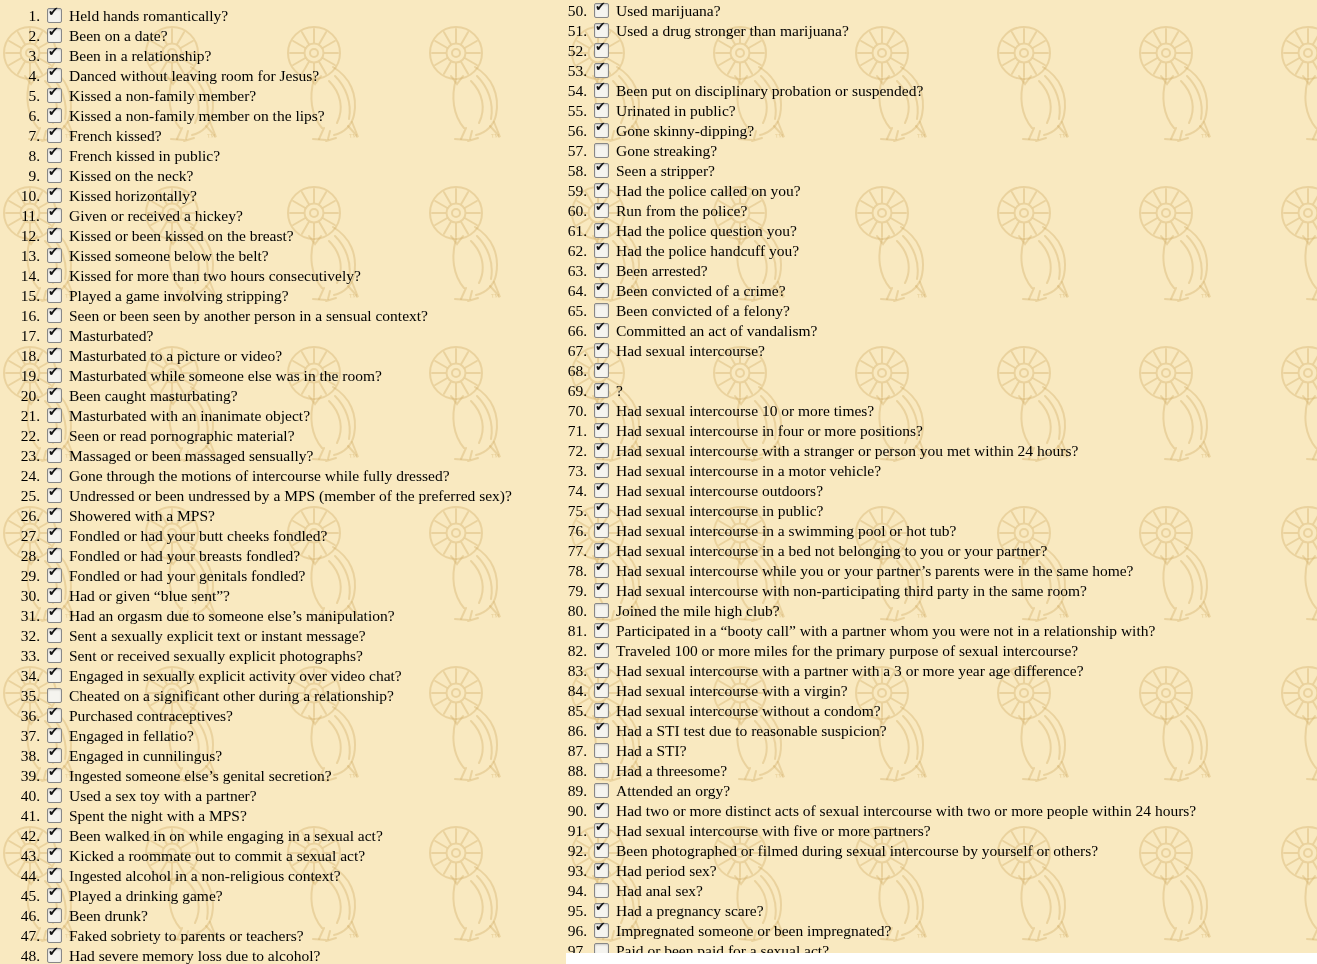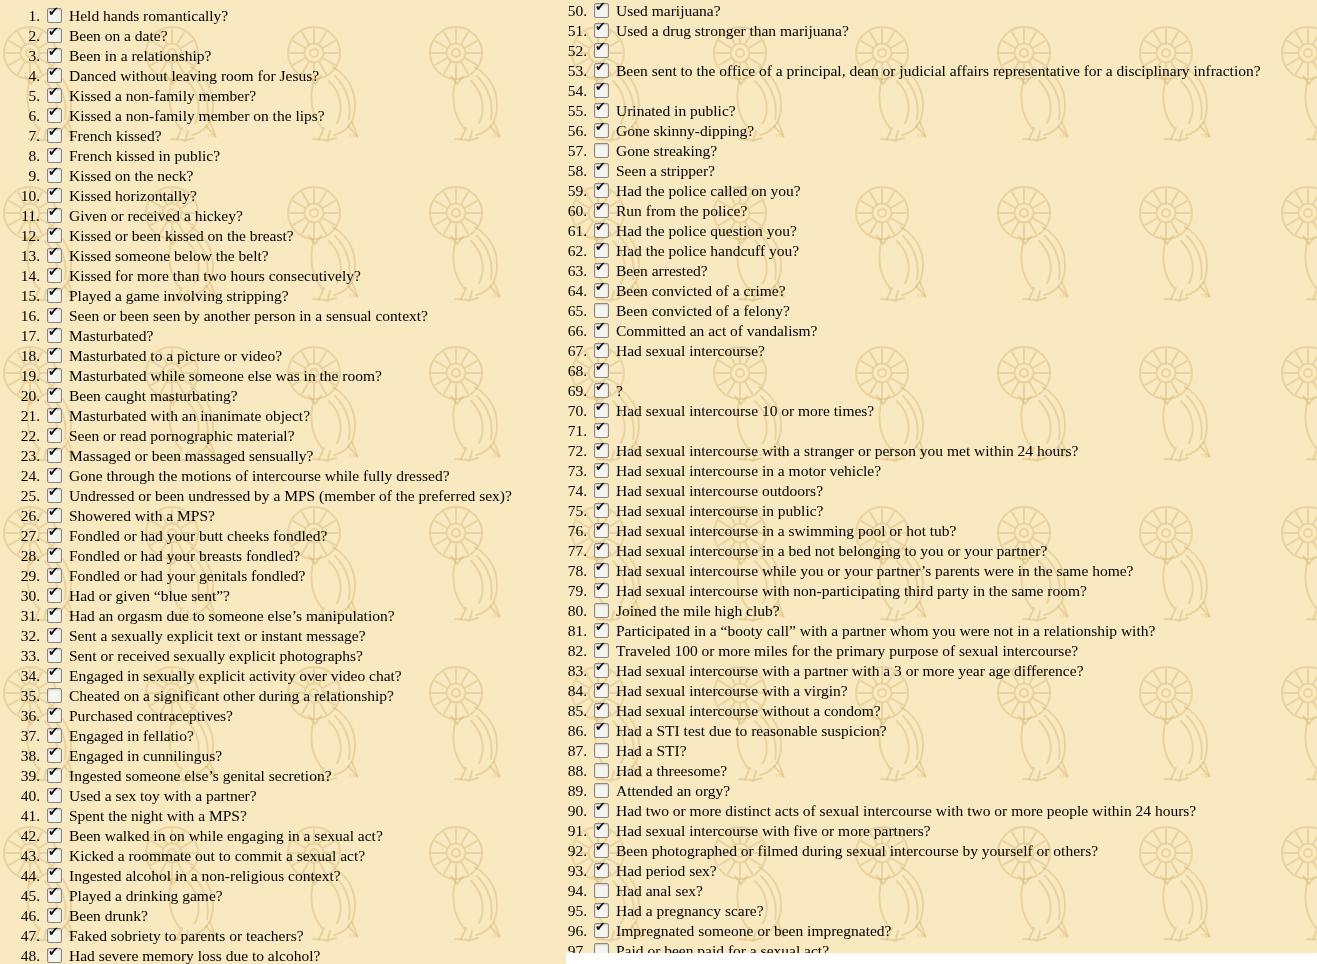--- a/index.html
+++ b/index.html
@@ -1100,39 +1100,39 @@
       <li class="item"><span class="num">44.</span><span class="cb" role="checkbox" aria-checked="true"><span class="check">✔</span></span><span class="label">Ingested alcohol in a non-religious context?</span></li>
       <li class="item"><span class="num">45.</span><span class="cb" role="checkbox" aria-checked="true"><span class="check">✔</span></span><span class="label">Played a drinking game?</span></li>
       <li class="item"><span class="num">46.</span><span class="cb" role="checkbox" aria-checked="true"><span class="check">✔</span></span><span class="label">Been drunk?</span></li>
       <li class="item"><span class="num">47.</span><span class="cb" role="checkbox" aria-checked="true"><span class="check">✔</span></span><span class="label">Faked sobriety to parents or teachers?</span></li>
       <li class="item"><span class="num">48.</span><span class="cb" role="checkbox" aria-checked="true"><span class="check">✔</span></span><span class="label">Had severe memory loss due to alcohol?</span></li>
     </ol>
   <ol class="checklist col-right" id="list-1">
       <li class="item"><span class="num">50.</span><span class="cb" role="checkbox" aria-checked="true"><span class="check">✔</span></span><span class="label">Used marijuana?</span></li>
       <li class="item"><span class="num">51.</span><span class="cb" role="checkbox" aria-checked="true"><span class="check">✔</span></span><span class="label">Used a drug stronger than marijuana?</span></li>
       <li class="item"><span class="num">52.</span><span class="cb" role="checkbox" aria-checked="true"><span class="check">✔</span></span></li>
-      <li class="item"><span class="num">53.</span><span class="cb" role="checkbox" aria-checked="true"><span class="check">✔</span></span><span class="label">Been sent to the office of a principal, dean or judicial affairs representative for a disciplinary infraction?</span></li>
-      <li class="item"><span class="num">54.</span><span class="cb" role="checkbox" aria-checked="true"><span class="check">✔</span></span></li>
+      <li class="item"><span class="num">53.</span><span class="cb" role="checkbox" aria-checked="true"><span class="check">✔</span></span></li>
+      <li class="item"><span class="num">54.</span><span class="cb" role="checkbox" aria-checked="true"><span class="check">✔</span></span><span class="label">Been put on disciplinary probation or suspended?</span></li>
       <li class="item"><span class="num">55.</span><span class="cb" role="checkbox" aria-checked="true"><span class="check">✔</span></span><span class="label">Urinated in public?</span></li>
       <li class="item"><span class="num">56.</span><span class="cb" role="checkbox" aria-checked="true"><span class="check">✔</span></span><span class="label">Gone skinny-dipping?</span></li>
       <li class="item"><span class="num">57.</span><span class="cb" role="checkbox" aria-checked="false"></span><span class="label">Gone streaking?</span></li>
       <li class="item"><span class="num">58.</span><span class="cb" role="checkbox" aria-checked="true"><span class="check">✔</span></span><span class="label">Seen a stripper?</span></li>
       <li class="item"><span class="num">59.</span><span class="cb" role="checkbox" aria-checked="true"><span class="check">✔</span></span><span class="label">Had the police called on you?</span></li>
       <li class="item"><span class="num">60.</span><span class="cb" role="checkbox" aria-checked="true"><span class="check">✔</span></span><span class="label">Run from the police?</span></li>
       <li class="item"><span class="num">61.</span><span class="cb" role="checkbox" aria-checked="true"><span class="check">✔</span></span><span class="label">Had the police question you?</span></li>
       <li class="item"><span class="num">62.</span><span class="cb" role="checkbox" aria-checked="true"><span class="check">✔</span></span><span class="label">Had the police handcuff you?</span></li>
       <li class="item"><span class="num">63.</span><span class="cb" role="checkbox" aria-checked="true"><span class="check">✔</span></span><span class="label">Been arrested?</span></li>
       <li class="item"><span class="num">64.</span><span class="cb" role="checkbox" aria-checked="true"><span class="check">✔</span></span><span class="label">Been convicted of a crime?</span></li>
       <li class="item"><span class="num">65.</span><span class="cb" role="checkbox" aria-checked="false"></span><span class="label">Been convicted of a felony?</span></li>
       <li class="item"><span class="num">66.</span><span class="cb" role="checkbox" aria-checked="true"><span class="check">✔</span></span><span class="label">Committed an act of vandalism?</span></li>
       <li class="item"><span class="num">67.</span><span class="cb" role="checkbox" aria-checked="true"><span class="check">✔</span></span><span class="label">Had sexual intercourse?</span></li>
       <li class="item"><span class="num">68.</span><span class="cb" role="checkbox" aria-checked="true"><span class="check">✔</span></span></li>
       <li class="item"><span class="num">69.</span><span class="cb" role="checkbox" aria-checked="true"><span class="check">✔</span></span><span class="label">?</span></li>
       <li class="item"><span class="num">70.</span><span class="cb" role="checkbox" aria-checked="true"><span class="check">✔</span></span><span class="label">Had sexual intercourse 10 or more times?</span></li>
-      <li class="item"><span class="num">71.</span><span class="cb" role="checkbox" aria-checked="true"><span class="check">✔</span></span></li>
+      <li class="item"><span class="num">71.</span><span class="cb" role="checkbox" aria-checked="true"><span class="check">✔</span></span><span class="label">Had sexual intercourse in four or more positions?</span></li>
       <li class="item"><span class="num">72.</span><span class="cb" role="checkbox" aria-checked="true"><span class="check">✔</span></span><span class="label">Had sexual intercourse with a stranger or person you met within 24 hours?</span></li>
       <li class="item"><span class="num">73.</span><span class="cb" role="checkbox" aria-checked="true"><span class="check">✔</span></span><span class="label">Had sexual intercourse in a motor vehicle?</span></li>
       <li class="item"><span class="num">74.</span><span class="cb" role="checkbox" aria-checked="true"><span class="check">✔</span></span><span class="label">Had sexual intercourse outdoors?</span></li>
       <li class="item"><span class="num">75.</span><span class="cb" role="checkbox" aria-checked="true"><span class="check">✔</span></span><span class="label">Had sexual intercourse in public?</span></li>
       <li class="item"><span class="num">76.</span><span class="cb" role="checkbox" aria-checked="true"><span class="check">✔</span></span><span class="label">Had sexual intercourse in a swimming pool or hot tub?</span></li>
       <li class="item"><span class="num">77.</span><span class="cb" role="checkbox" aria-checked="true"><span class="check">✔</span></span><span class="label">Had sexual intercourse in a bed not belonging to you or your partner?</span></li>
       <li class="item"><span class="num">78.</span><span class="cb" role="checkbox" aria-checked="true"><span class="check">✔</span></span><span class="label">Had sexual intercourse while you or your partner’s parents were in the same home?</span></li>
       <li class="item"><span class="num">79.</span><span class="cb" role="checkbox" aria-checked="true"><span class="check">✔</span></span><span class="label">Had sexual intercourse with non-participating third party in the same room?</span></li>
       <li class="item"><span class="num">80.</span><span class="cb" role="checkbox" aria-checked="false"></span><span class="label">Joined the mile high club?</span></li>
       <li class="item"><span class="num">81.</span><span class="cb" role="checkbox" aria-checked="true"><span class="check">✔</span></span><span class="label">Participated in a “booty call” with a partner whom you were not in a relationship with?</span></li>

